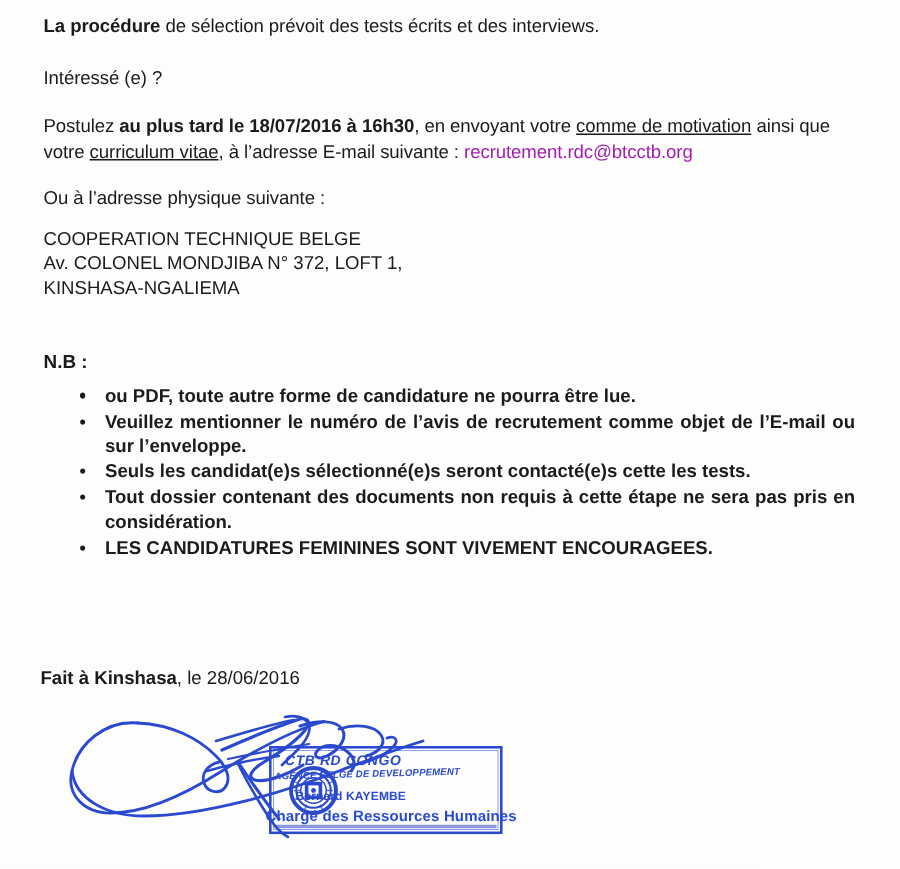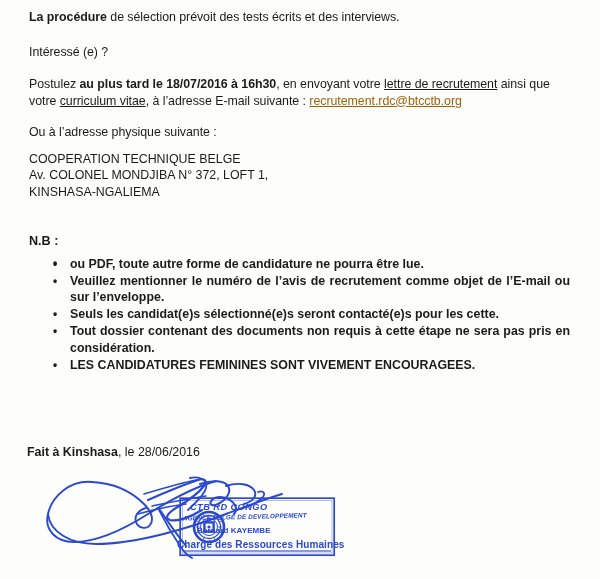--- a/index.html
+++ b/index.html
@@ -28,22 +28,21 @@
   }
   .para {
     position: absolute;
     font-size: 12.4px;
     line-height: 16.5px;
     letter-spacing: -0.05px;
   }
   .b { font-weight: bold; }
   .u { text-decoration: underline; }
   .mail {
-    color: #a16207;
-    text-decoration: underline;
+    color: #a21caf;
   }
 
   
   #line-intro {
     left: 29px;
     top: 9px;
     width: 545px;
   }
   #line-interested {
     left: 29px;
@@ -168,37 +167,37 @@
 </head>
 <body>
 
 <div id="page">
   <div class="doc">
 
     <div class="para" id="line-intro"><span class="b">La procédure</span><span> de sélection prévoit des tests écrits et des interviews.</span></div>
 
     <div class="para" id="line-interested">Intéressé (e) ?</div>
 
-    <div class="para" id="line-apply"><span>Postulez </span><span class="b">au plus tard le 18/07/2016 à 16h30</span><span>, en envoyant  votre </span><span class="u">lettre de recrutement</span><span> ainsi que votre </span><span class="u">curriculum vitae</span><span>, à l’adresse E-mail suivante : </span><span class="mail">recrutement.rdc@btcctb.org</span></div>
+    <div class="para" id="line-apply"><span>Postulez </span><span class="b">au plus tard le 18/07/2016 à 16h30</span><span>, en envoyant  votre </span><span class="u">comme de motivation</span><span> ainsi que votre </span><span class="u">curriculum vitae</span><span>, à l’adresse E-mail suivante : </span><span class="mail">recrutement.rdc@btcctb.org</span></div>
 
     <div class="para" id="line-oraddress">Ou à l’adresse physique suivante :</div>
 
     <div id="address-block">
       <div>COOPERATION TECHNIQUE BELGE</div>
       <div>Av. COLONEL MONDJIBA N° 372, LOFT 1,</div>
       <div>KINSHASA-NGALIEMA</div>
     </div>
 
     <div id="nb-label">N.B :</div>
 
     <ul id="nb-list">
       <li class="nojust"><span class="bullet">•</span></li>
       <li class="nojust"><span class="bullet">•</span><span>ou PDF,  toute autre forme de candidature ne pourra être lue.</span></li>
       <li><span class="bullet">•</span><span>Veuillez mentionner le numéro de l’avis de recrutement comme objet de l’E-mail ou sur l’enveloppe.</span></li>
-      <li class="nojust"><span class="bullet">•</span><span>Seuls les candidat(e)s sélectionné(e)s seront contacté(e)s pour les cette.</span></li>
+      <li class="nojust"><span class="bullet">•</span><span>Seuls les candidat(e)s sélectionné(e)s seront contacté(e)s cette les tests.</span></li>
       <li><span class="bullet">•</span><span>Tout dossier contenant des documents non requis à cette étape ne sera pas pris en considération.</span></li>
       <li class="nojust"><span class="bullet">•</span><span>LES CANDIDATURES FEMININES SONT VIVEMENT ENCOURAGEES.</span></li>
     </ul>
 
     <div id="fait-line"><span class="b">Fait à  Kinshasa</span><span>,  le 28/06/2016</span></div>
 
     <svg id="signature-graphic" viewBox="0 0 320 105" xmlns="http://www.w3.org/2000/svg">
       <g fill="none" stroke="#2b49cf" stroke-linecap="round" stroke-linejoin="round">
         <path d="M52,12 C30,10 12,26 8,44 C4,60 16,72 34,72 C58,72 86,58 108,44 C132,29 158,16 176,11" stroke-width="1.9"></path>
         <path d="M8,44 C10,62 30,74 56,74 C96,74 150,58 186,44 C210,35 228,28 242,24" stroke-width="1.9"></path>

